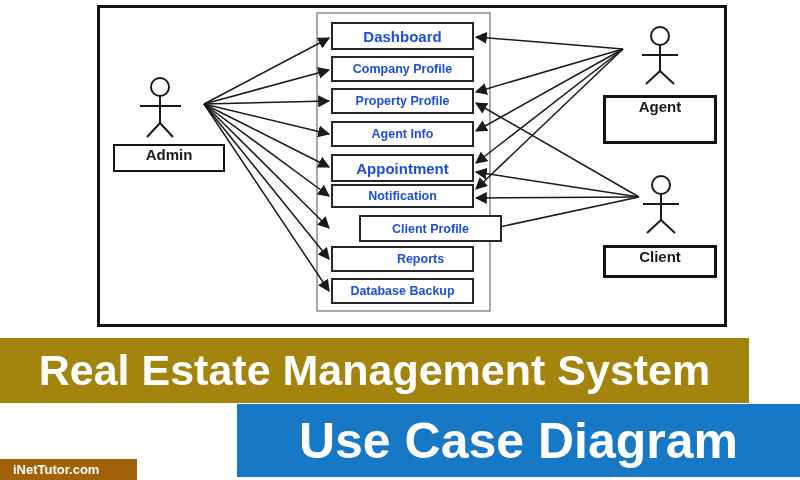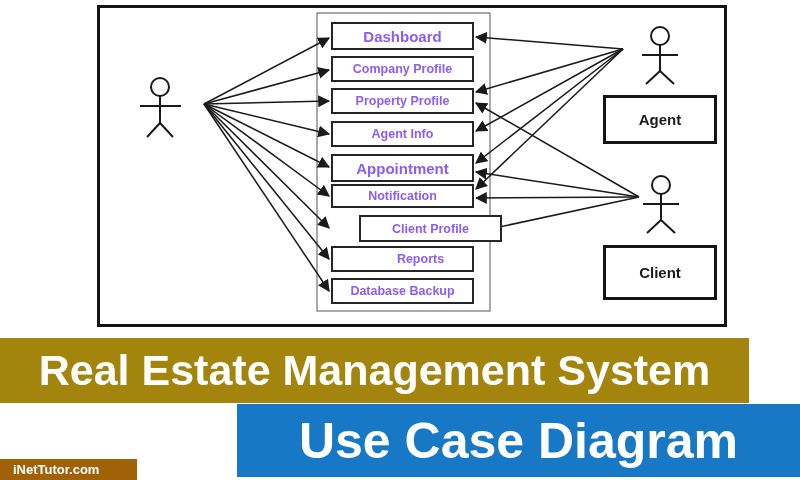--- a/index.html
+++ b/index.html
@@ -10,43 +10,43 @@
   }
   
   .outer-frame{
     position:absolute;left:97px;top:5px;width:630px;height:322px;
     box-sizing:border-box;border:3px solid #141414;background:#ffffff;
   }
   .diagram-svg{position:absolute;left:0;top:0;width:800px;height:335px;}
   
   .uc{
     position:absolute;left:331px;width:143px;box-sizing:border-box;
-    border:2px solid #262626;background:#ffffff;color:#8b5cf6;
+    border:2px solid #262626;background:#ffffff;color:#1d4ed8;
     display:flex;align-items:center;justify-content:center;
     font-size:12.5px;font-weight:600;white-space:nowrap;
   }
   .uc.big{font-size:15px;}
   .uc-dashboard{top:22px;height:28px;}
   .uc-company{top:56px;height:26px;text-align:center;}
   .uc-property{top:88px;height:26px;}
   .uc-agentinfo{top:121px;height:26px;}
   .uc-appointment{top:154px;height:28px;}
   .uc-notification{top:184px;height:24px;}
   .uc-clientprofile{top:215px;height:27px;margin-left:28px;}
   .uc-reports{top:246px;height:26px;padding-left:36px;}
   .uc-dbbackup{top:278px;height:26px;}
   
   .actor-box{
     position:absolute;box-sizing:border-box;border:3px solid #141414;
-    background:#ffffff;color:#1a1a1a;display:flex;align-items:center;
+    background:#ffffff;color:#1a1a1a;display:flex;
     justify-content:center;font-size:15px;font-weight:600;
   }
   .actor-admin{left:113px;top:144px;width:112px;height:28px;border-width:2.5px;}
   .actor-agent{left:603px;top:95px;width:114px;height:49px;}
-  .actor-client{left:603px;top:245px;width:114px;height:55px;}
+  .actor-client{left:603px;top:245px;width:114px;height:33px;}
   
   .banner-title{
     position:absolute;left:0;top:338px;width:749px;height:65px;
     background:#A3850E;color:#ffffff;display:flex;align-items:center;
     justify-content:center;font-size:43px;font-weight:bold;white-space:nowrap;
   }
   .banner-subtitle{
     position:absolute;left:237px;top:404px;width:563px;height:73px;
     background:#1778C5;color:#ffffff;display:flex;align-items:center;
     justify-content:center;font-size:50px;font-weight:bold;white-space:nowrap;
@@ -128,20 +128,23 @@
   <div class="uc big uc-dashboard">Dashboard</div>
   <div class="uc uc-company">Company Profile</div>
   <div class="uc uc-property">Property Profile</div>
   <div class="uc uc-agentinfo">Agent Info</div>
   <div class="uc big uc-appointment">Appointment</div>
   <div class="uc uc-notification">Notification</div>
   <div class="uc uc-clientprofile">Client Profile</div>
   <div class="uc uc-reports">Reports</div>
   <div class="uc uc-dbbackup">Database Backup</div>
 
+  <div class="actor-box actor-admin">
+    <span>Admin</span>
+  </div>
   <div class="actor-box actor-agent">
     <span>Agent</span>
   </div>
   <div class="actor-box actor-client">
     <span>Client</span>
   </div>
 
   <div class="banner-title">
     <span>Real Estate Management System</span>
   </div>

